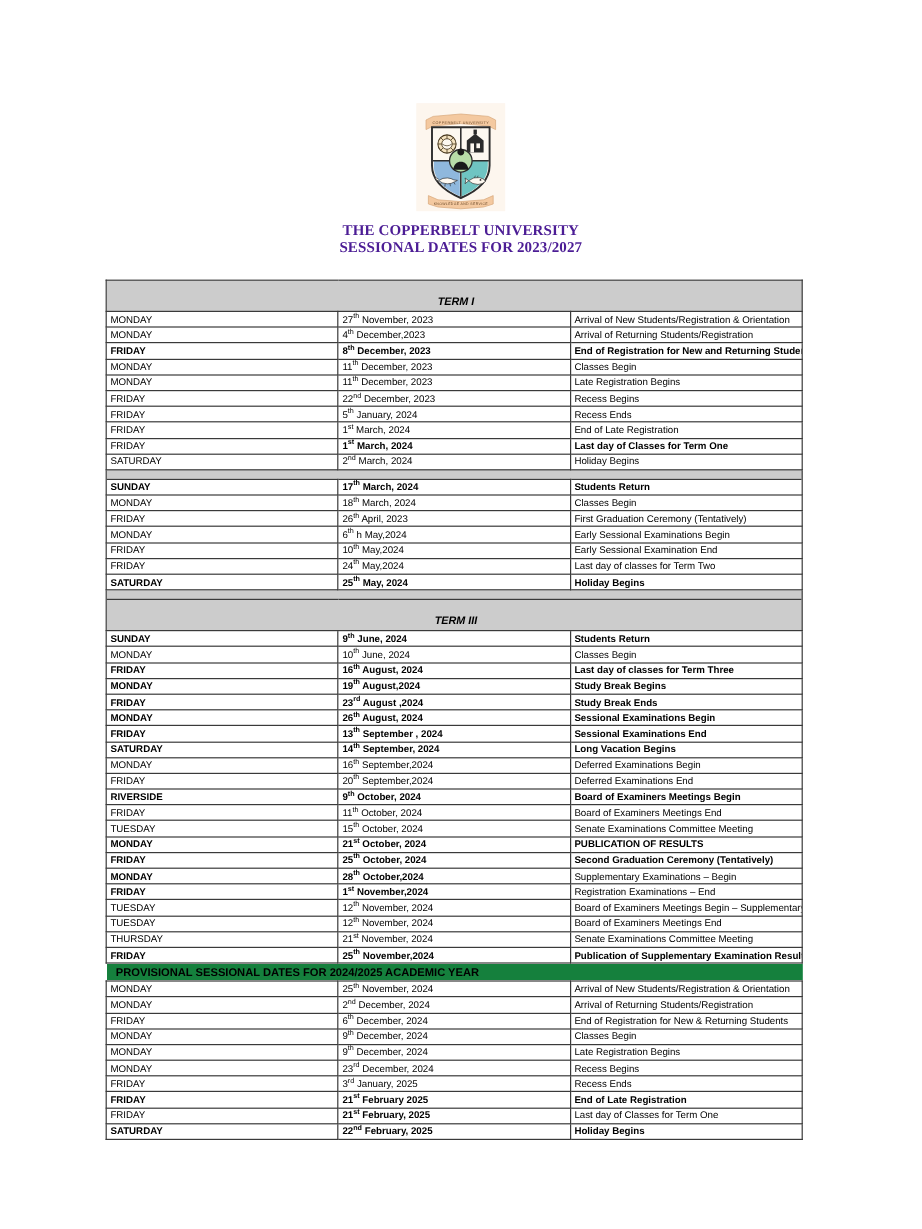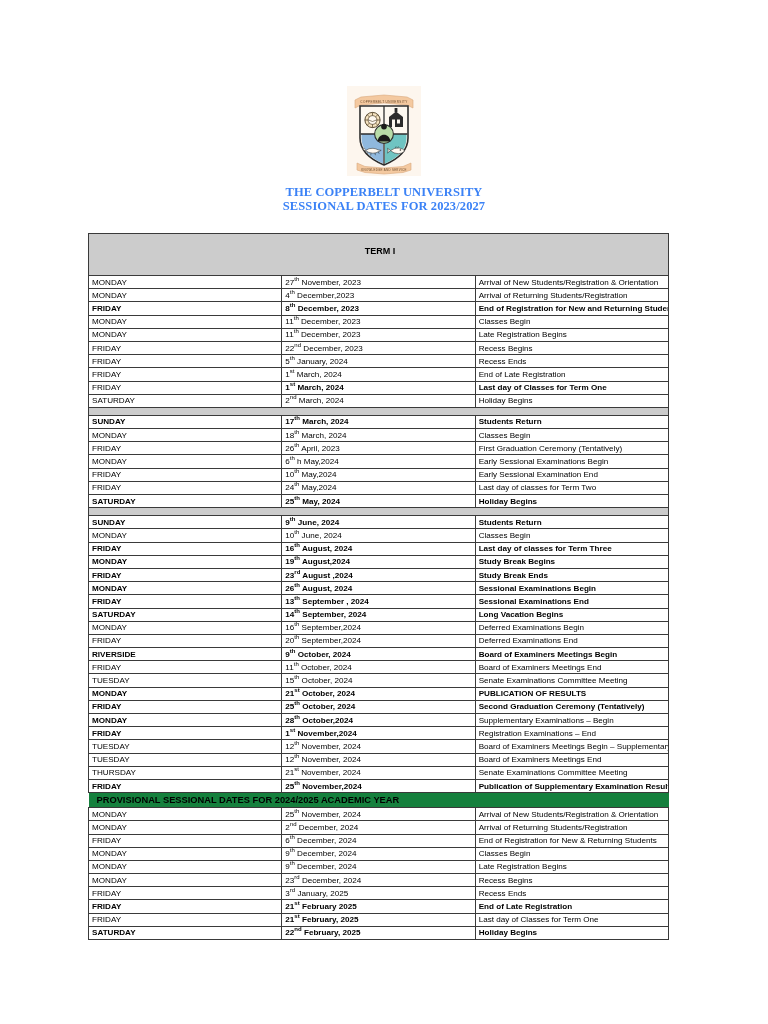--- a/index.html
+++ b/index.html
@@ -44,21 +44,21 @@
     position: absolute;
     left: 0;
     top: 186px;
     width: 768px;
     text-align: center;
     font-family: "Liberation Serif", serif;
     font-weight: bold;
     font-size: 12.5px;
     line-height: 13.6px;
     letter-spacing: 0.1px;
-    color: #3b82f6;
+    color: #4c1d95;
   }
   .title-block div { white-space: nowrap; }
 
   
   .table-wrap {
     position: absolute;
     left: 88px;
     top: 233px;
     width: 581px;
   }
@@ -79,21 +79,22 @@
     overflow: hidden;
   }
   tr.term-head td {
     background: #cccccc;
     border: 1px solid #3a3a3a;
     text-align: center;
     font-weight: bold;
     font-size: 9px;
     height: 23px;
     vertical-align: bottom;
-    padding-bottom: 18px;
+    padding-bottom: 2px;
+    font-style: italic;
   }
   tr.gap td {
     background: #cccccc;
     height: 7px;
     border-left: 1px solid #3a3a3a;
     border-right: 1px solid #3a3a3a;
     border-top: 1px solid #3a3a3a;
     border-bottom: none;
     padding: 0;
   }
@@ -279,20 +280,23 @@
             <td class="c-desc">Last day of classes for  Term Two</td>
           </tr>
           <tr>
             <td class="c-day b">SATURDAY</td>
             <td class="c-date b"> 25<sup>th</sup>  May, 2024</td>
             <td class="c-desc b">Holiday Begins</td>
           </tr>
           <tr class="gap">
             <td colspan="3"></td>
           </tr>
+          <tr class="term-head">
+            <td colspan="3">TERM III</td>
+          </tr>
           <tr>
             <td class="c-day b">SUNDAY</td>
             <td class="c-date b">9<sup>th</sup>  June, 2024</td>
             <td class="c-desc b">Students Return</td>
           </tr>
           <tr>
             <td class="c-day">MONDAY</td>
             <td class="c-date">10<sup>th</sup> June, 2024</td>
             <td class="c-desc">Classes Begin</td>
           </tr>

